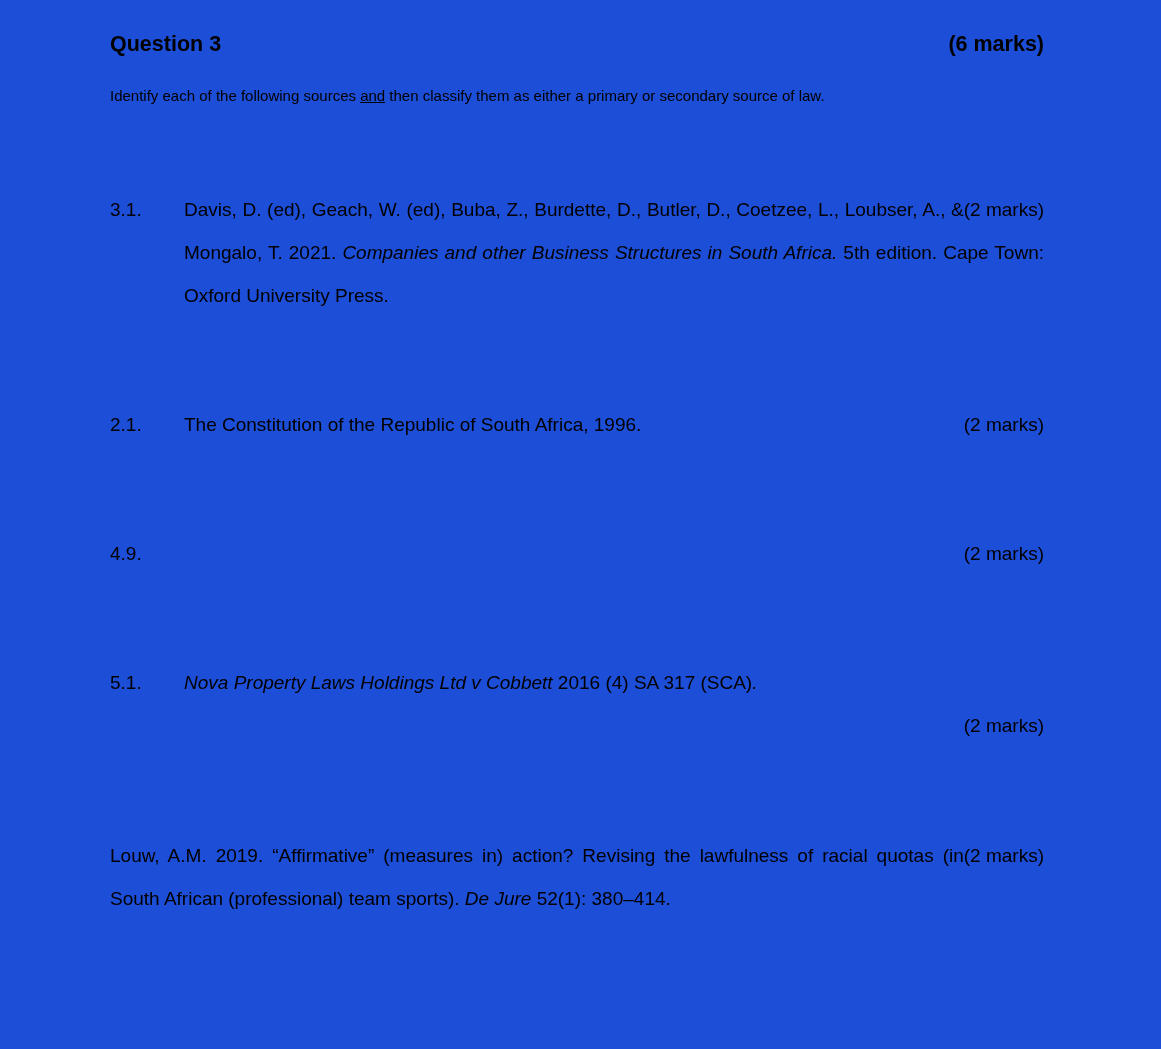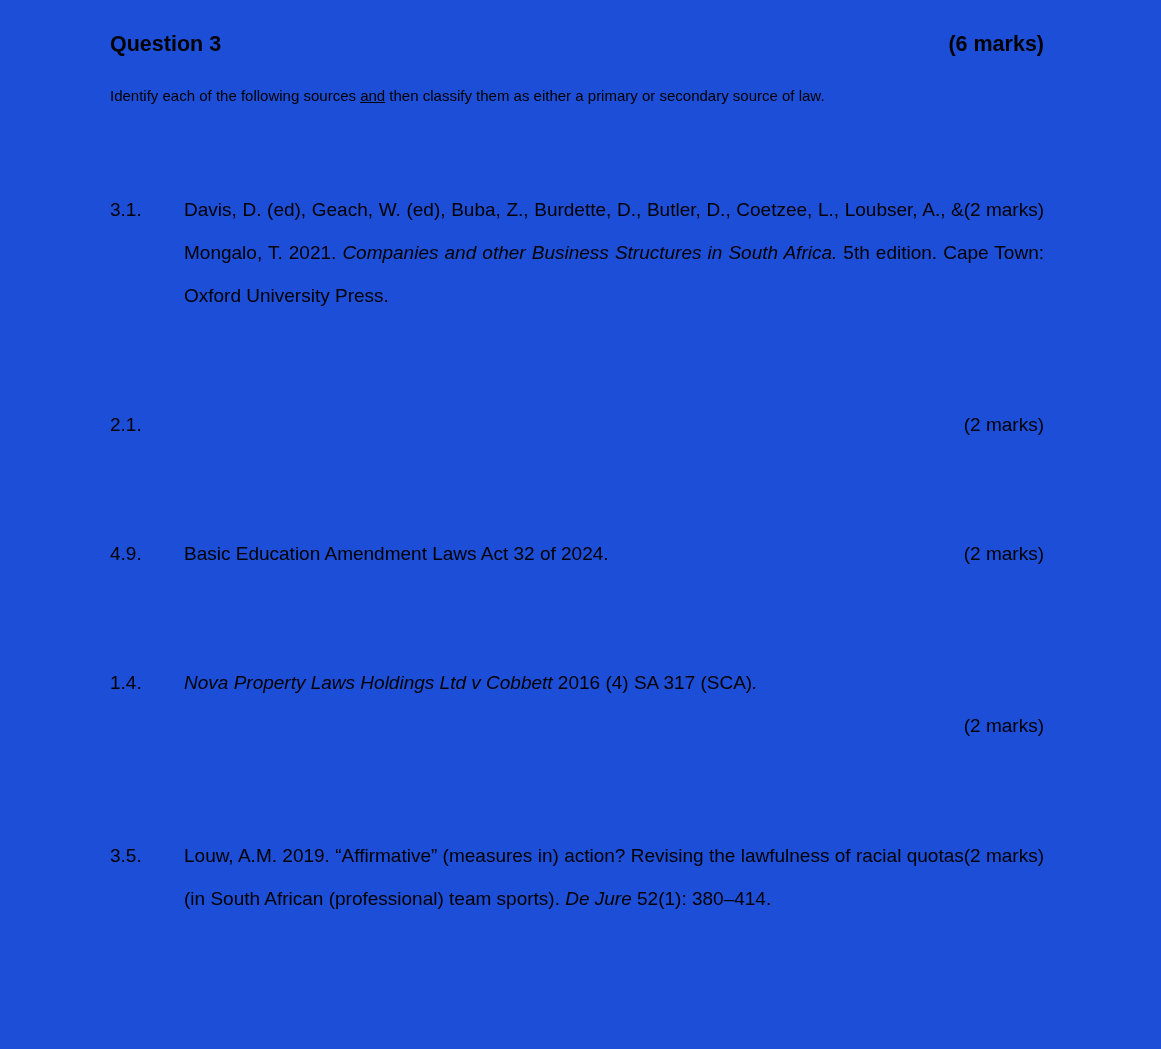--- a/index.html
+++ b/index.html
@@ -105,42 +105,41 @@
     <div class="item">
       <span class="item-num">3.1.</span>
       <span class="item-body"><span class="marks-inline">(2 marks)</span><span class="seg">Davis, D. (ed), Geach, W. (ed), Buba, Z., Burdette, D., Butler, D., Coetzee, L., Loubser, A., &amp; Mongalo, T. 2021. </span><span class="seg it">Companies and other Business Structures in South Africa.</span><span class="seg"> 5th edition. Cape Town: Oxford University Press.</span></span>
     </div>
     <div class="clear"></div>
 
     <div class="gap-2"></div>
 
     <div class="item">
       <span class="item-num">2.1.</span>
-      <span class="item-body"><span class="marks-inline">(2 marks)</span></span>
+      <span class="item-body"><span class="marks-inline">(2 marks)</span><span class="seg">The Constitution of the Republic of South Africa, 1996.</span></span>
     </div>
     <div class="clear"></div>
 
     <div class="gap-3"></div>
 
     <div class="item">
       <span class="item-num">4.9.</span>
-      <span class="item-body"><span class="marks-inline">(2 marks)</span><span class="seg">Basic Education Amendment Laws Act 32 of 2024.</span></span>
+      <span class="item-body"><span class="marks-inline">(2 marks)</span></span>
     </div>
     <div class="clear"></div>
 
     <div class="gap-4"></div>
 
     <div class="item">
-      <span class="item-num">1.4.</span>
+      <span class="item-num">5.1.</span>
       <span class="item-body"><span class="seg it">Nova Property Laws Holdings Ltd v Cobbett</span><span class="seg"> 2016 (4) SA 317 (SCA)</span><span class="seg it">.</span><span class="marks-own-line">(2 marks)</span></span>
     </div>
     <div class="clear"></div>
 
     <div class="gap-5"></div>
 
     <div class="item">
-      <span class="item-num">3.5.</span>
       <span class="item-body"><span class="marks-inline">(2 marks)</span><span class="seg">Louw, A.M. 2019. “Affirmative” (measures in) action? Revising the lawfulness of racial quotas (in South African (professional) team sports). </span><span class="seg it">De Jure</span><span class="seg"> 52(1): 380–414.</span></span>
     </div>
     <div class="clear"></div>
 
   </div>
 </div>
 
 </body></html>

